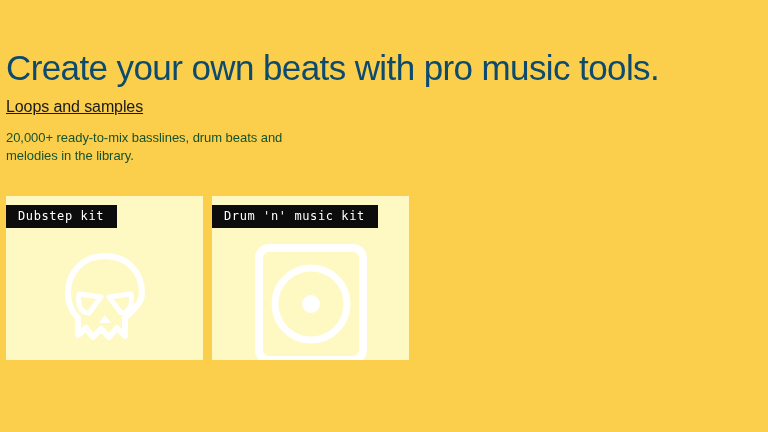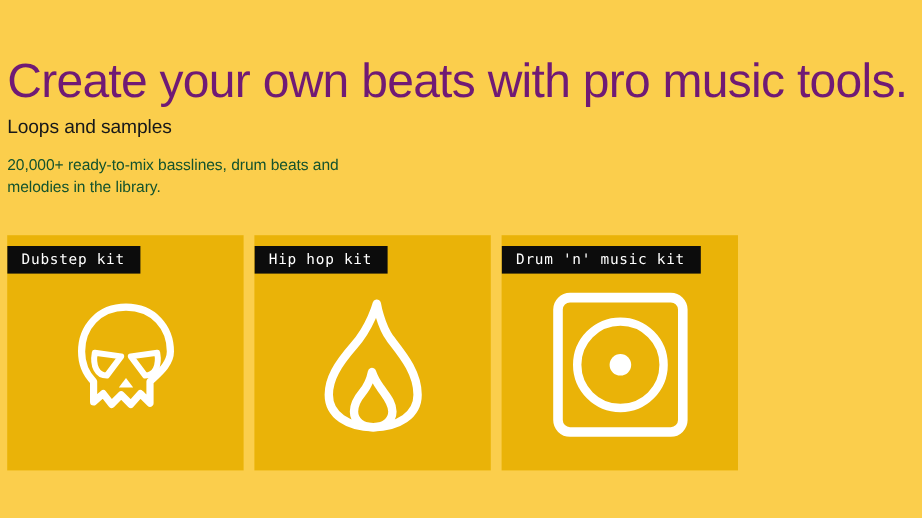--- a/index.html
+++ b/index.html
@@ -22,35 +22,36 @@
   }
 
   
   .hero {
     position: absolute;
     left: 6px;
     top: 50px;
     width: 756px;
   }
   .headline {
-    font-size: 40px;
+    font-size: 35px;
     line-height: 36px;
     font-weight: 400;
     letter-spacing: -0.6px;
-    color: #701a75;
+    color: #0c4a6e;
     white-space: nowrap;
     margin: 0;
   }
   .subhead {
     font-size: 16px;
     line-height: 20px;
     font-weight: 400;
     color: #17181a;
     margin: 11px 0 0 0;
     letter-spacing: -0.1px;
+    text-decoration: underline;
   }
   .blurb {
     font-size: 13px;
     line-height: 18px;
     font-weight: 400;
     color: #14532d;
     margin: 12px 0 0 0;
     max-width: 300px;
     letter-spacing: -0.05px;
   }
@@ -62,22 +63,22 @@
     top: 196px;
     width: 780px;
     height: 180px;
     display: flex;
     gap: 9px;
   }
   .kit-card {
     position: relative;
     flex: 0 0 197px;
     width: 197px;
-    height: 196px;
-    background: #eab308;
+    height: 164px;
+    background: #fef9c3;
     overflow: hidden;
   }
   .kit-tag {
     position: absolute;
     left: 0;
     top: 9px;
     height: 23px;
     background: #0c0c0c;
     display: flex;
     align-items: center;
@@ -127,32 +128,20 @@
         <svg width="96" height="110" viewBox="0 0 96 110" fill="none">
           <path d="M48 7 C25 7 11 24 11 44 C11 55 15 63 21 69 L21 86 L29 79 L36 88 L44 80 L52 88 L60 79 L68 87 L68 69 C74 63 85 55 85 44 C85 24 71 7 48 7 Z" stroke="#ffffff" stroke-width="6" stroke-linejoin="round" stroke-linecap="round" fill="none"></path>
           <path d="M22 45 L44 48 L32 64 C24 64 20 56 22 45 Z" stroke="#ffffff" stroke-width="5" stroke-linejoin="round" fill="none"></path>
           <path d="M74 45 L52 48 L64 64 C72 64 76 56 74 45 Z" stroke="#ffffff" stroke-width="5" stroke-linejoin="round" fill="none"></path>
           <path d="M48 66 L54 74 L42 74 Z" fill="#ffffff"></path>
         </svg>
       </div>
     </div>
 
 
-    <div class="kit-card">
-      <div class="kit-icon-wrap"></div>
-      <div class="kit-tag">
-        <span>Hip hop kit</span>
-      </div>
-      <div class="kit-icon">
-        <svg width="92" height="116" viewBox="0 0 92 116" fill="none">
-          <path d="M49 7 C49 7 44 26 30 42 C16 58 9 70 9 83 C9 100 25 110 46 110 C67 110 83 100 83 83 C83 64 70 49 60 36 C52 25 49 7 49 7 Z" stroke="#ffffff" stroke-width="7" stroke-linejoin="round" fill="none"></path>
-          <path d="M45 64 C45 64 43 74 37 81 C32 87 30 92 30 97 C30 105 37 110 46 110 C55 110 62 105 62 97 C62 89 56 83 52 77 C47 70 45 64 45 64 Z" stroke="#ffffff" stroke-width="7" stroke-linejoin="round" fill="none"></path>
-        </svg>
-      </div>
-    </div>
 
     <div class="kit-card">
       <div class="kit-tag">
         <span>Drum 'n' music kit</span>
       </div>
       <div class="kit-icon">
         <svg width="116" height="124" viewBox="0 0 116 124" fill="none">
           <rect x="6" y="6" width="104" height="112" rx="10" stroke="#ffffff" stroke-width="8" fill="none"></rect>
           <circle cx="58" cy="62" r="36" stroke="#ffffff" stroke-width="7" fill="none"></circle>
           <circle cx="58" cy="62" r="9" fill="#ffffff"></circle>

